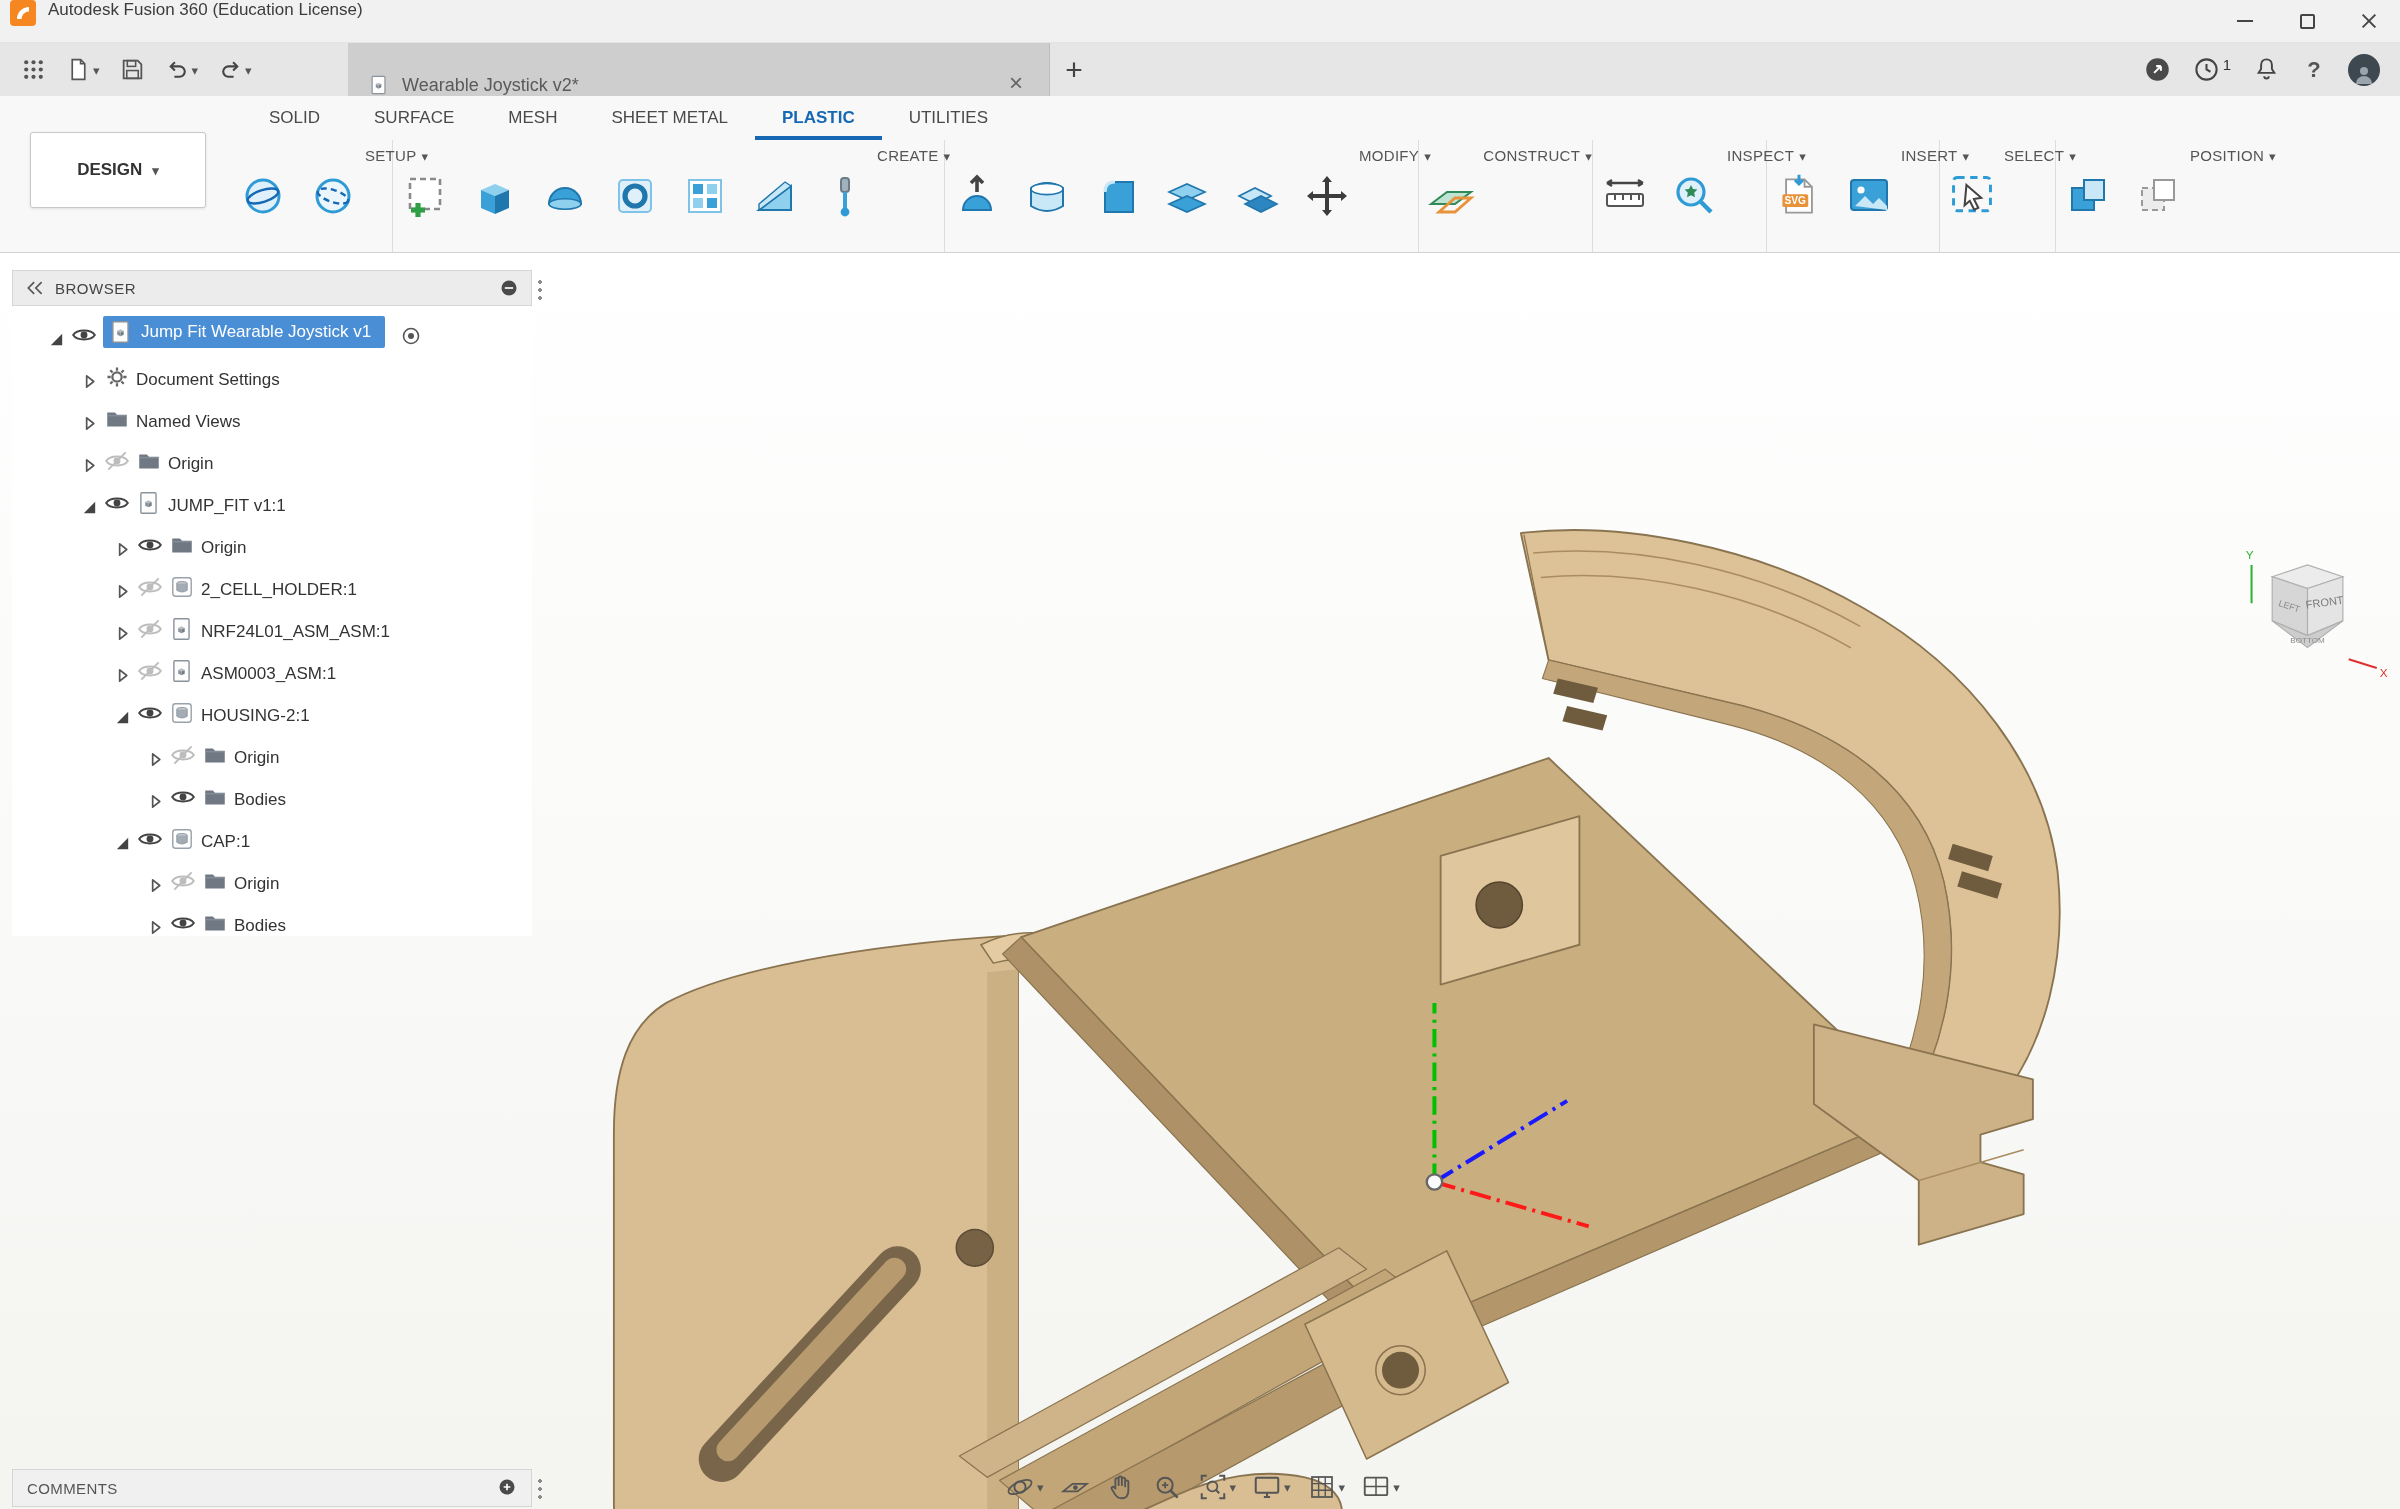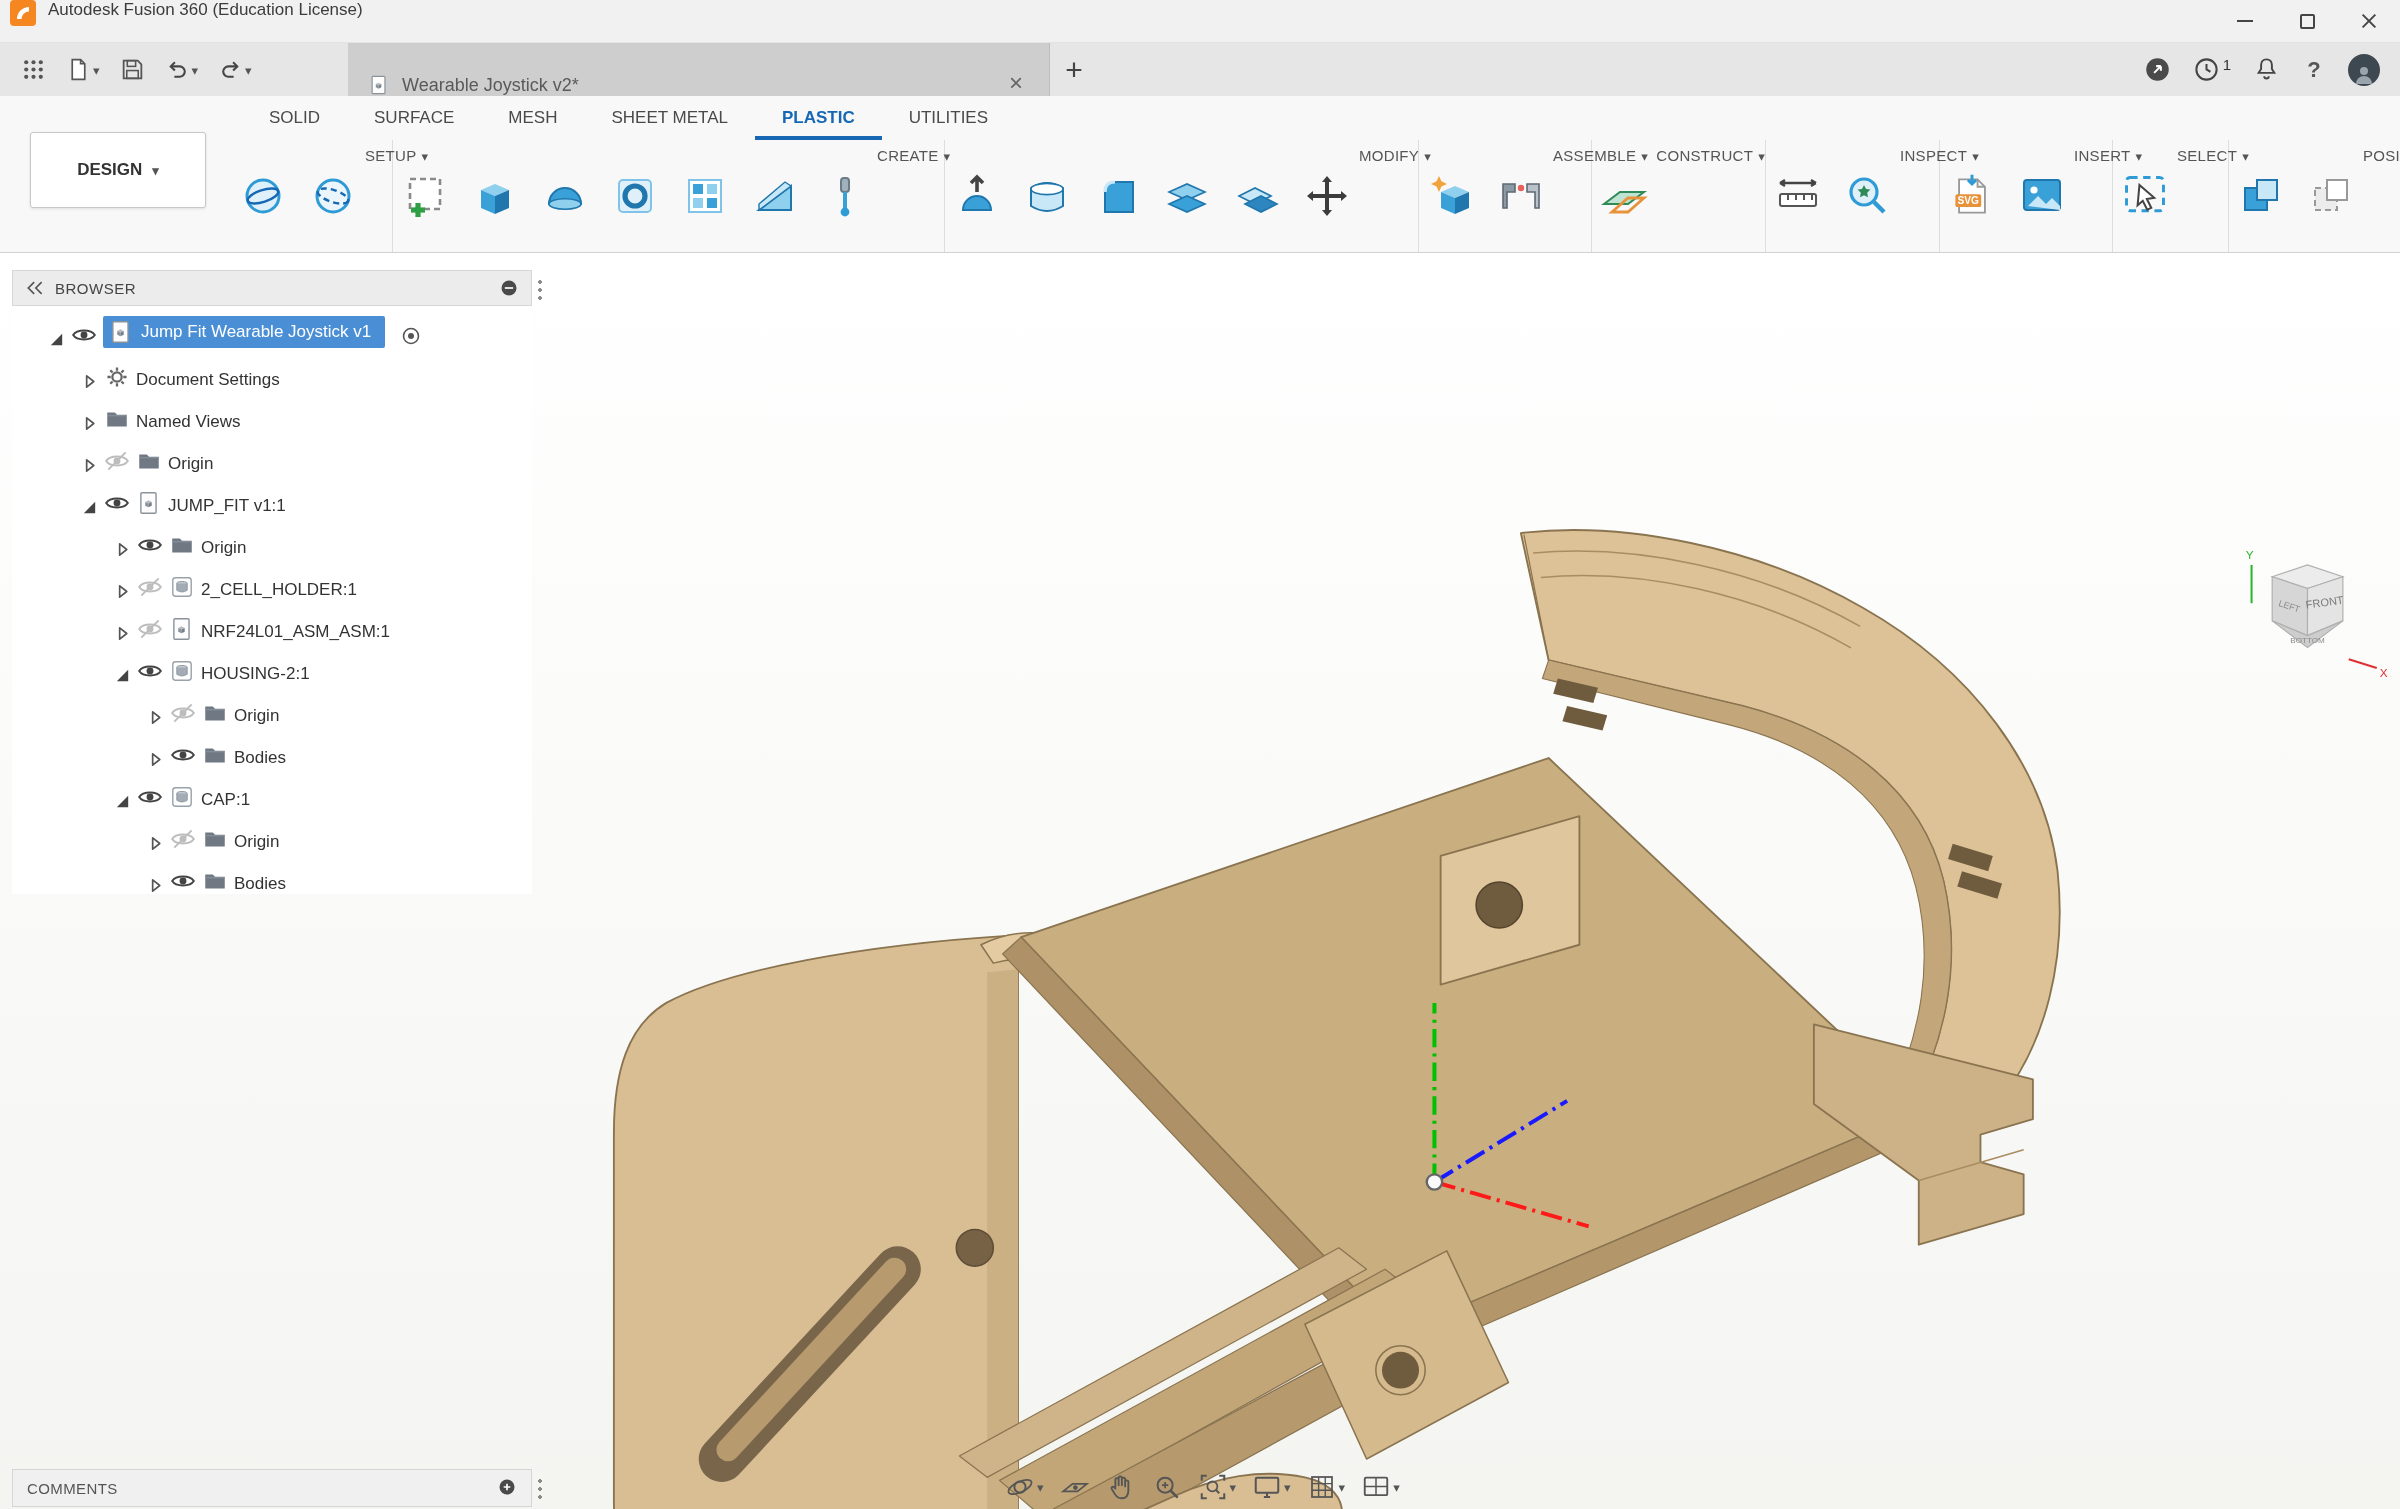--- a/index.html
+++ b/index.html
@@ -470,43 +470,20 @@
               <path d="M12 2 L14.5 5 H13 V11 H19 V9.5 L22 12 L19 14.5 V13 H13 V19 H14.5 L12 22 L9.5 19 H11 V13 H5 V14.5 L2 12 L5 9.5 V11 H11 V5 H9.5 Z" fill="#3c3c3c"></path>
             </svg>
           </div>
       </div>
       <div class="glabel">
           <span>MODIFY</span>
           <span class="caret"></span>
         </div>
     </div>
 
-    <div class="rgroup" style="width:173px">
-      <div class="gicons">
-        <div class="tbtn">
-            <svg viewBox="0 0 24 24">
-              <polygon points="7,10 14,7 21,10 14,13" fill="#8fd0ef"></polygon>
-              <polygon points="7,10 14,13 14,21 7,18" fill="#3aa0d8"></polygon>
-              <polygon points="21,10 14,13 14,21 21,18" fill="#1f77ad"></polygon>
-              <path d="M6 2 L7.2 4.6 L10 6 L7.2 7.2 L6 10 L4.8 7.2 L2 6 L4.8 4.6 Z" fill="#f2a33c"></path>
-            </svg>
-          </div>
-        <div class="tbtn">
-            <svg viewBox="0 0 24 24">
-              <path d="M3 6 h6 v4 h-4 v8 h-2 Z" fill="#8d99a3" stroke="#5d6a74" stroke-width=".8"></path>
-              <path d="M21 6 h-6 v4 h4 v8 h2 Z" fill="#b9c2c9" stroke="#5d6a74" stroke-width=".8"></path>
-              <circle cx="12" cy="8" r="1.6" fill="#e5625d"></circle>
-            </svg>
-          </div>
-      </div>
-      <div class="glabel">
-          <span>ASSEMBLE</span>
-          <span class="caret"></span>
-        </div>
-    </div>
 
     <div class="rgroup" style="width:174px">
       <div class="gicons">
         <div class="tbtn">
             <svg viewBox="0 0 24 24">
               <polygon points="2,16 10,10 22,10 14,16" fill="#bfe3d2" stroke="#2e8b57"></polygon>
               <polygon points="6,20 14,13 22,13 14,20" fill="none" stroke="#e8923a" stroke-width="1.4"></polygon>
             </svg>
           </div>
       </div>
@@ -761,20 +738,38 @@
           </svg>
         </span>
       <span class="tw tico">
           <svg viewBox="0 0 24 24">
             <use href="#i-comp"></use>
           </svg>
         </span>
       <span class="tlabel">NRF24L01_ASM_ASM:1</span>
     </div>
 
+    <div class="trow" style="padding-left:102px">
+      <span class="tw ar">
+          <svg viewBox="0 0 12 12">
+            <use href="#i-arrow-c"></use>
+          </svg>
+        </span>
+      <span class="tw eye">
+          <svg viewBox="0 0 24 24">
+            <use href="#i-eye-off"></use>
+          </svg>
+        </span>
+      <span class="tw tico">
+          <svg viewBox="0 0 24 24">
+            <use href="#i-comp"></use>
+          </svg>
+        </span>
+      <span class="tlabel">ASM0003_ASM:1</span>
+    </div>
 
     <div class="trow" style="padding-left:102px">
       <span class="tw ar">
           <svg viewBox="0 0 12 12">
             <use href="#i-arrow-e"></use>
           </svg>
         </span>
       <span class="tw eye">
           <svg viewBox="0 0 24 24">
             <use href="#i-eye"></use>

